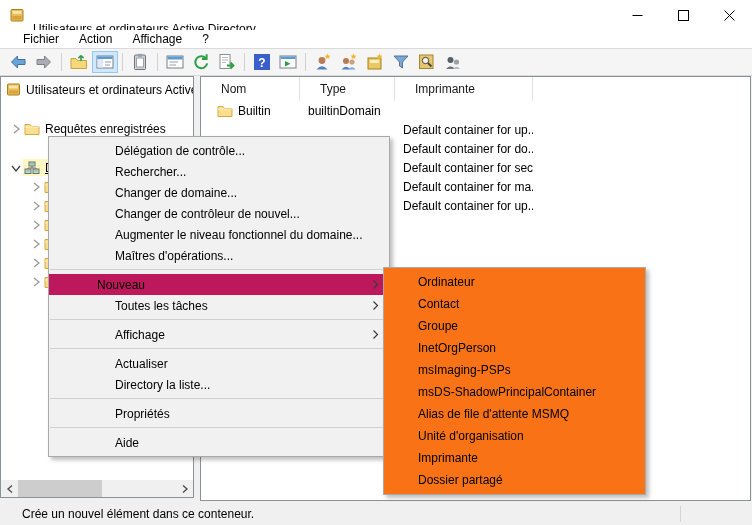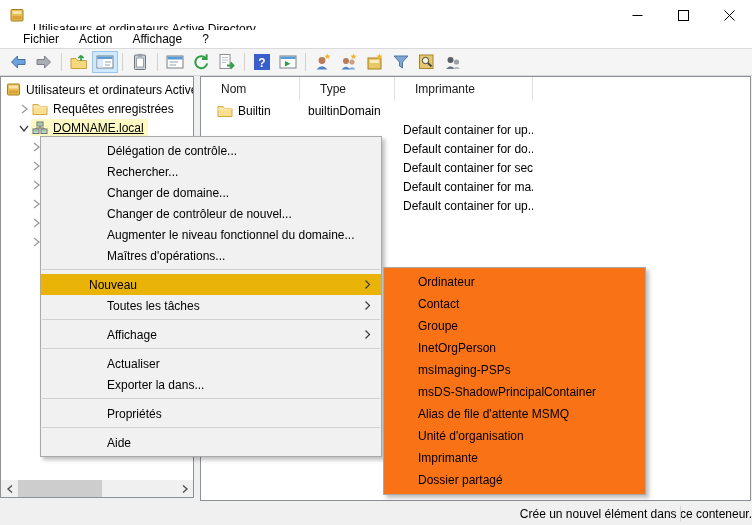--- a/index.html
+++ b/index.html
@@ -21,21 +21,21 @@
   
   .toolbar{position:absolute;left:0;top:49px;right:0;height:26px;background:#f5f5f5;border-bottom:1px solid #d9d9d9;display:flex;align-items:center;padding-left:5px;}
   .tb-btn{width:26px;height:22px;display:flex;align-items:center;justify-content:center;flex:none;box-sizing:border-box;}
   .tb-btn.active{background:#cde8ff;border:1px solid #98c6ef;}
   .tb-sep{width:1px;height:18px;background:#d0d0d0;margin:0 4px;flex:none;}
   
   .tree-pane{position:absolute;left:0;top:76px;width:194px;height:422px;background:#fff;border:1px solid #8c9097;box-sizing:border-box;overflow:hidden;}
   .tree-rows{padding-top:3px;}
   .tree-row{height:19px;display:flex;align-items:center;white-space:nowrap;overflow:hidden;}
   .tree-row.lvl0{padding-left:4px;}
-  .tree-row.lvl1{padding-left:16px;}
+  .tree-row.lvl1{padding-left:8px;margin-top:20px;}
   .tree-row.lvl2{padding-left:28px;}
   .chev{width:14px;height:16px;flex:none;display:flex;align-items:center;justify-content:center;}
   .row-body{display:flex;align-items:center;height:17px;padding:0 4px 0 1px;}
   .tree-row.selected .row-body{background:#fef9c3;text-decoration:underline;}
   .ticon{flex:none;margin-right:5px;display:flex;align-items:center;}
   .tlabel{white-space:nowrap;}
   
   .hscroll{position:absolute;left:0;bottom:0;height:17px;width:192px;background:#f0f0f0;}
   .hs-arrow{position:absolute;top:0;width:17px;height:17px;display:flex;align-items:center;justify-content:center;}
   .hs-arrow.left{left:0;} .hs-arrow.right{right:0;}
@@ -43,30 +43,30 @@
   
   .list-pane{position:absolute;left:200px;top:76px;width:551px;height:425px;background:#fff;border:1px solid #8c9097;box-sizing:border-box;overflow:hidden;}
   .list-header{display:grid;grid-template-columns:99px 95px 138px 1fr;height:24px;}
   .hcell{padding-left:20px;border-right:1px solid #e2e2e2;display:flex;align-items:center;color:#191919;}
   .list-rows{}
   .list-row{display:grid;grid-template-columns:99px 95px 138px 1fr;height:19px;align-items:center;}
   .cell{padding-left:8px;white-space:nowrap;overflow:hidden;}
   .name-cell{display:flex;align-items:center;padding-left:16px;}
   .licon{flex:none;margin-right:5px;display:flex;align-items:center;}
   
-  .context-menu{position:absolute;left:40px;top:136px;width:342px;background:#f1f1f1;border:1px solid #a9a9a9;box-shadow:3px 3px 4px rgba(0,0,0,.25);padding:3px 0;box-sizing:border-box;z-index:10;}
+  .context-menu{position:absolute;left:48px;top:136px;width:342px;background:#f1f1f1;border:1px solid #a9a9a9;box-shadow:3px 3px 4px rgba(0,0,0,.25);padding:3px 0;box-sizing:border-box;z-index:10;}
   .cm-item{height:21px;display:flex;align-items:center;padding-left:66px;padding-right:8px;position:relative;}
-  .cm-item.highlighted{background:#eab308;padding-left:48px;}
+  .cm-item.highlighted{background:#be185d;padding-left:48px;}
   .cm-sep{height:1px;background:#d0d0d0;margin:3px 1px 4px 1px;}
   .cm-arrow{position:absolute;right:10px;top:5px;}
   
   .submenu{position:absolute;left:383px;top:267px;width:263px;background:#f97316;border:1px solid #a9a9a9;box-shadow:3px 3px 4px rgba(0,0,0,.25);padding:3px 0;box-sizing:border-box;z-index:11;}
   .sm-item{height:22px;display:flex;align-items:center;padding-left:34px;white-space:nowrap;}
   
-  .statusbar{position:absolute;left:16px;top:503px;right:0;height:22px;background:#f0f0f0;display:flex;align-items:center;padding-left:6px;justify-content:flex-end;}
+  .statusbar{position:absolute;left:16px;top:503px;right:0;height:22px;background:#f0f0f0;display:flex;align-items:center;padding-left:6px;}
   .status-divider{position:absolute;left:664px;top:3px;bottom:3px;width:1px;background:#d4d4d4;}
 </style>
 </head>
 <body>
 
 <div class="titlebar">
   <span class="app-icon">
     <svg width="16" height="16">
         <rect x="2" y="2.5" width="12" height="11.5" rx="1" fill="#e9bd55" stroke="#a8801f"></rect>
         <rect x="3.5" y="4" width="9" height="3" fill="#f8e3ab"></rect>
@@ -577,21 +577,21 @@
     </div>
 
     <div class="cm-sep"></div>
 
     <div class="cm-item">
       <span class="cm-label">Actualiser</span>
 
     </div>
 
     <div class="cm-item">
-      <span class="cm-label">Exporter la dans...</span>
+      <span class="cm-label">Directory la liste...</span>
 
     </div>
 
     <div class="cm-sep"></div>
 
     <div class="cm-item">
       <span class="cm-label">Propriétés</span>
 
     </div>
 

